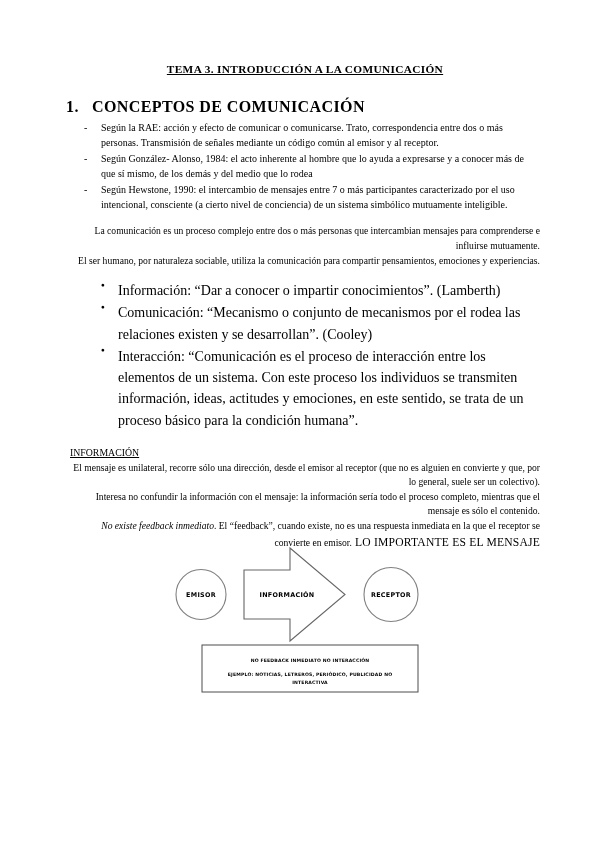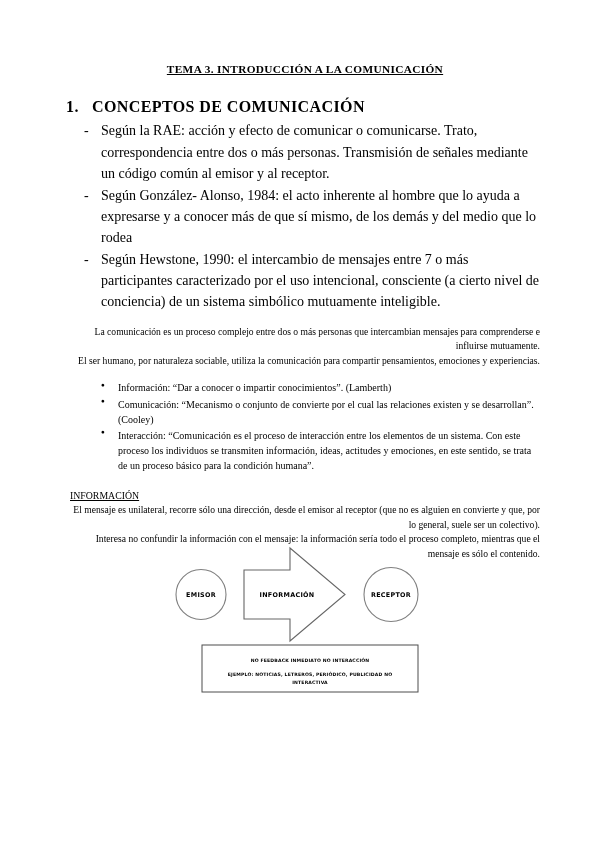--- a/index.html
+++ b/index.html
@@ -48,21 +48,21 @@
     box-sizing: content-box;
   }
   ul.dash-list {
     list-style: none;
     margin: 0;
     padding: 0;
   }
   ul.dash-list > li {
     position: relative;
     padding-left: 31px;
-    font-size: 14px;
+    font-size: 10px;
     line-height: 1.52;
     margin-bottom: 0.5px;
     text-align: left;
   }
   ul.dash-list > li::before {
     content: "-";
     position: absolute;
     left: 14px;
     top: 0;
   }
@@ -76,21 +76,21 @@
     margin-top: 12px;
   }
   ul.bullet-list {
     list-style: none;
     margin: 12px 0 0 0;
     padding: 0;
   }
   ul.bullet-list > li {
     position: relative;
     padding-left: 48px;
-    font-size: 10px;
+    font-size: 14px;
     line-height: 1.52;
     margin-bottom: 1px;
   }
   ul.bullet-list > li::before {
     content: "\25CF";
     position: absolute;
     left: 31px;
     top: -0.5px;
     font-size: 6.4px;
   }
@@ -154,28 +154,29 @@
     <li>Según la RAE: acción y efecto de comunicar o comunicarse. Trato, correspondencia entre dos o más personas. Transmisión de señales mediante un código común al emisor y al receptor.</li>
     <li>Según González- Alonso, 1984: el acto inherente al hombre que lo ayuda a expresarse y a conocer más de que sí mismo, de los demás y del medio que lo rodea</li>
     <li>Según Hewstone, 1990: el intercambio de mensajes entre 7 o más participantes caracterizado por el uso intencional, consciente (a cierto nivel de conciencia) de un sistema simbólico mutuamente inteligible.</li>
   </ul>
 
   <p class="para para-gap">La comunicación es un proceso complejo entre dos o más personas que intercambian mensajes para comprenderse e influirse mutuamente.</p>
   <p class="para">El ser humano, por naturaleza sociable, utiliza la comunicación para compartir pensamientos, emociones y experiencias.</p>
 
   <ul class="bullet-list">
     <li>Información: “Dar a conocer o impartir conocimientos”. (Lamberth)</li>
-    <li>Comunicación: “Mecanismo o conjunto de convierte por el cual las relaciones existen y se desarrollan”. (Cooley)</li>
+    <li>Comunicación: “Mecanismo o conjunto de mecanismos por el rodea las relaciones existen y se desarrollan”. (Cooley)</li>
     <li>Interacción: “Comunicación es el proceso de interacción entre los elementos de un sistema. Con este proceso los individuos se transmiten información, ideas, actitudes y emociones, en este sentido, se trata de un proceso básico para la condición humana”.</li>
   </ul>
 
   <div>
     <div class="sub-heading">INFORMACIÓN</div>
     <p class="para">El mensaje es unilateral, recorre sólo una dirección, desde el emisor al receptor (que no es alguien en convierte y que, por lo general, suele ser un colectivo).</p>
     <p class="para">Interesa no confundir la información con el mensaje: la información sería todo el proceso completo, mientras que el mensaje es sólo el contenido.</p>
+    <p class="para"><span class="ital">No existe feedback inmediato</span><span>. El “feedback”, cuando existe, no es una respuesta inmediata en la que el receptor se convierte en emisor.</span><span class="emph-caps"> LO IMPORTANTE ES EL MENSAJE</span></p>
   </div>
 
   <div class="diagram">
     <svg width="600" height="160" viewBox="0 0 600 160" xmlns="http://www.w3.org/2000/svg">
 
       <g>
         <circle cx="201" cy="51.5" r="25" fill="#ffffff" stroke="#808080" stroke-width="1.1"></circle>
         <text class="node-label" x="201" y="54" text-anchor="middle">EMISOR</text>
       </g>
 

